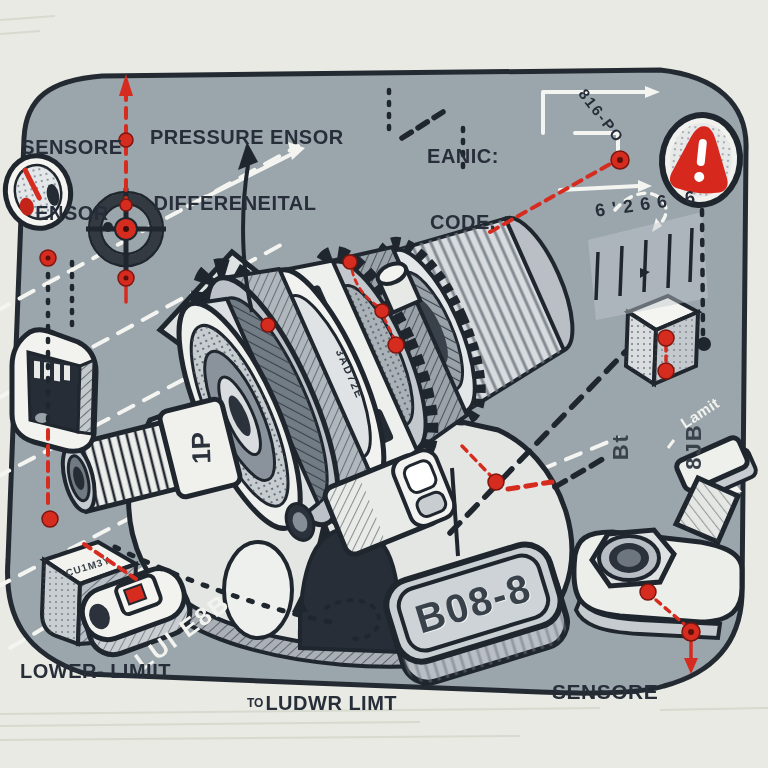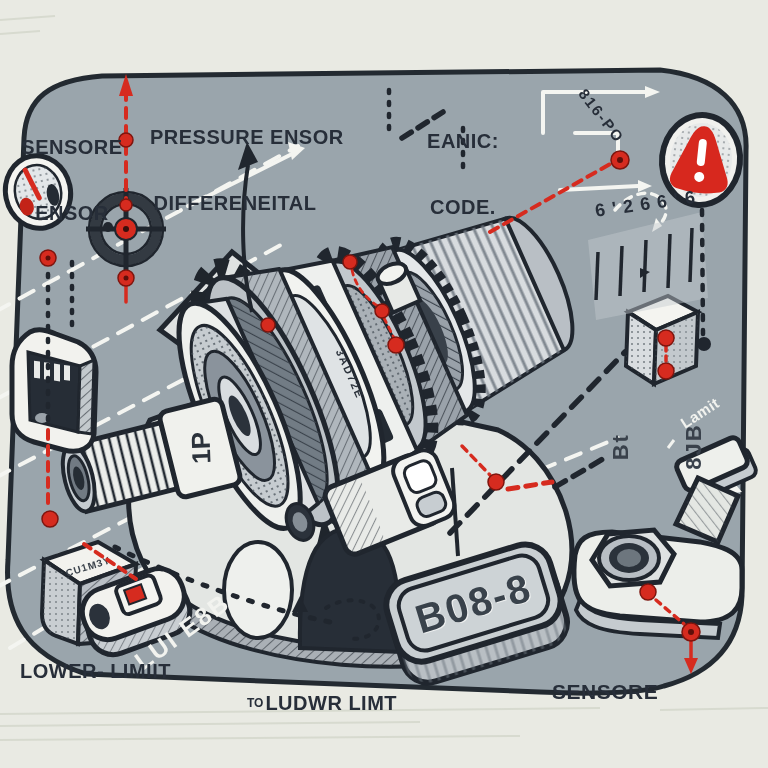--- a/index.html
+++ b/index.html
@@ -328,21 +328,21 @@
 <div class="lbl" style="left:12px;top:92px;width:120px;font-size:20px;">
   <div>SENSORE</div>
   <div>ENSOR</div>
 </div>
 
 <div class="lbl" style="left:150px;top:82px;width:170px;font-size:20px;">
   <div>PRESSURE ENSOR</div>
   <div>DIFFERENEITAL</div>
 </div>
 
-<div class="lbl" style="left:408px;top:86px;width:110px;font-size:20px;">
+<div class="lbl" style="left:408px;top:101px;width:110px;font-size:20px;">
   <div>EANIC:</div>
   <div>CODE.</div>
 </div>
 
 <div class="lbl" style="left:588px;top:86px;font-size:15px;letter-spacing:2px;transform:rotate(52deg);transform-origin:left top;">816-PO</div>
 
 <div class="lbl" style="left:594px;top:202px;font-size:18px;letter-spacing:7px;transform:rotate(-8deg);transform-origin:left top;">6'266'6</div>
 
 <div class="lbl" style="left:598px;top:362px;width:96px;font-size:22px;letter-spacing:2px;color:#39414b;transform:rotate(-90deg);">
   <div>Bt</div>

